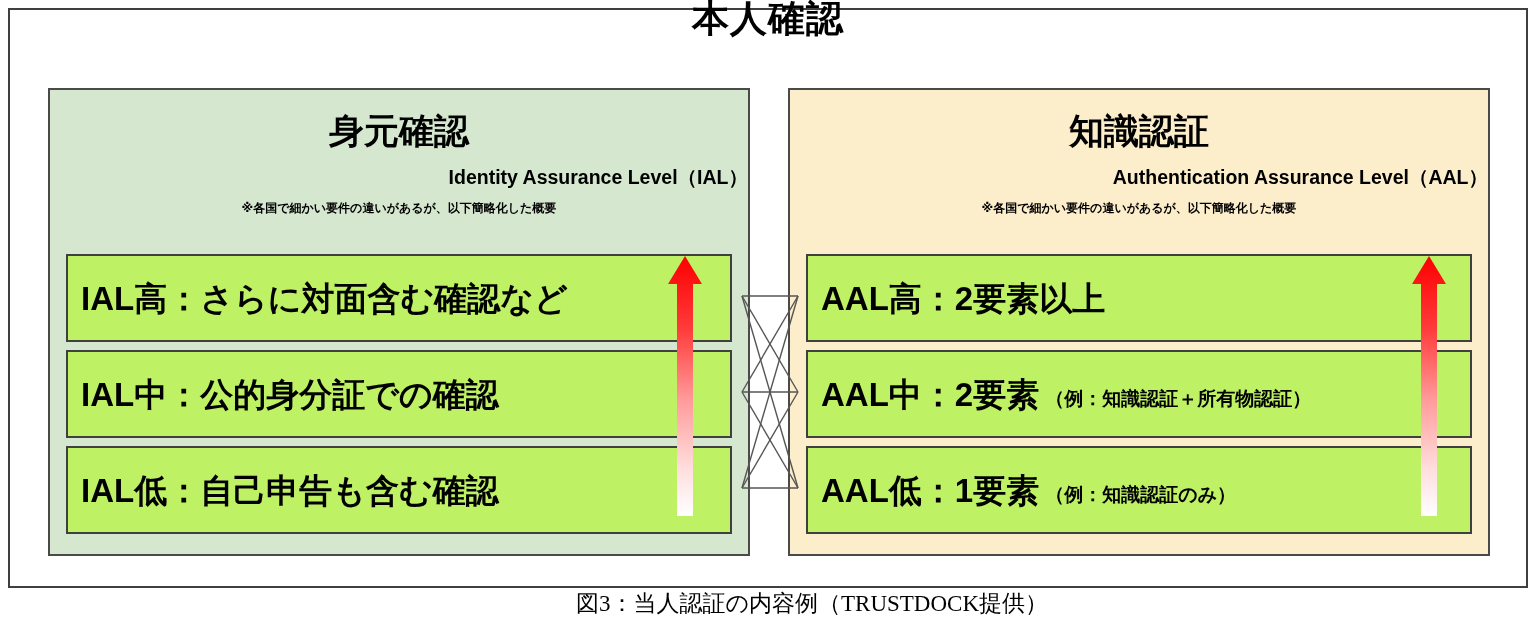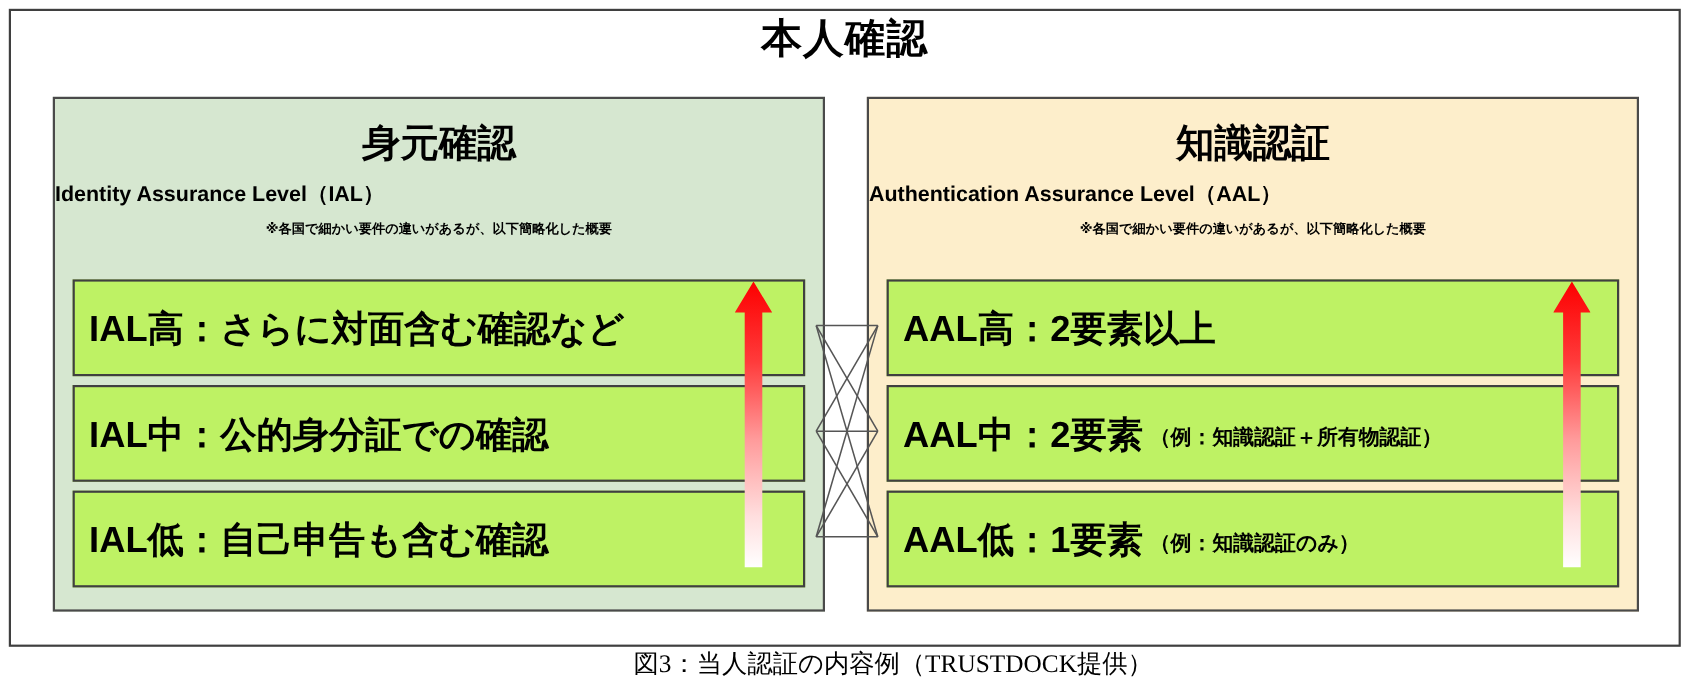--- a/index.html
+++ b/index.html
@@ -29,21 +29,21 @@
     height: 580px;
     box-sizing: border-box;
     border: 2px solid #3f3f3f;
     background: #ffffff;
   }
 
   
   .diagram-title {
     position: absolute;
     left: 0;
-    top: 16px;
+    top: 0;
     width: 1536px;
     text-align: center;
     font-size: 37px;
     font-weight: bold;
     letter-spacing: 1px;
     line-height: 1;
     white-space: nowrap;
   }
 
   
@@ -60,21 +60,21 @@
 
   .panel-title {
     text-align: center;
     font-size: 35px;
     font-weight: bold;
     line-height: 1;
     margin-top: 23px;
     white-space: nowrap;
   }
   .panel-subtitle {
-    text-align: left;
+    text-align: right;
     font-size: 19.5px;
     font-weight: bold;
     line-height: 1;
     margin-top: 20px;
     white-space: nowrap;
   }
   .panel-note {
     text-align: center;
     font-size: 12px;
     font-weight: bold;

